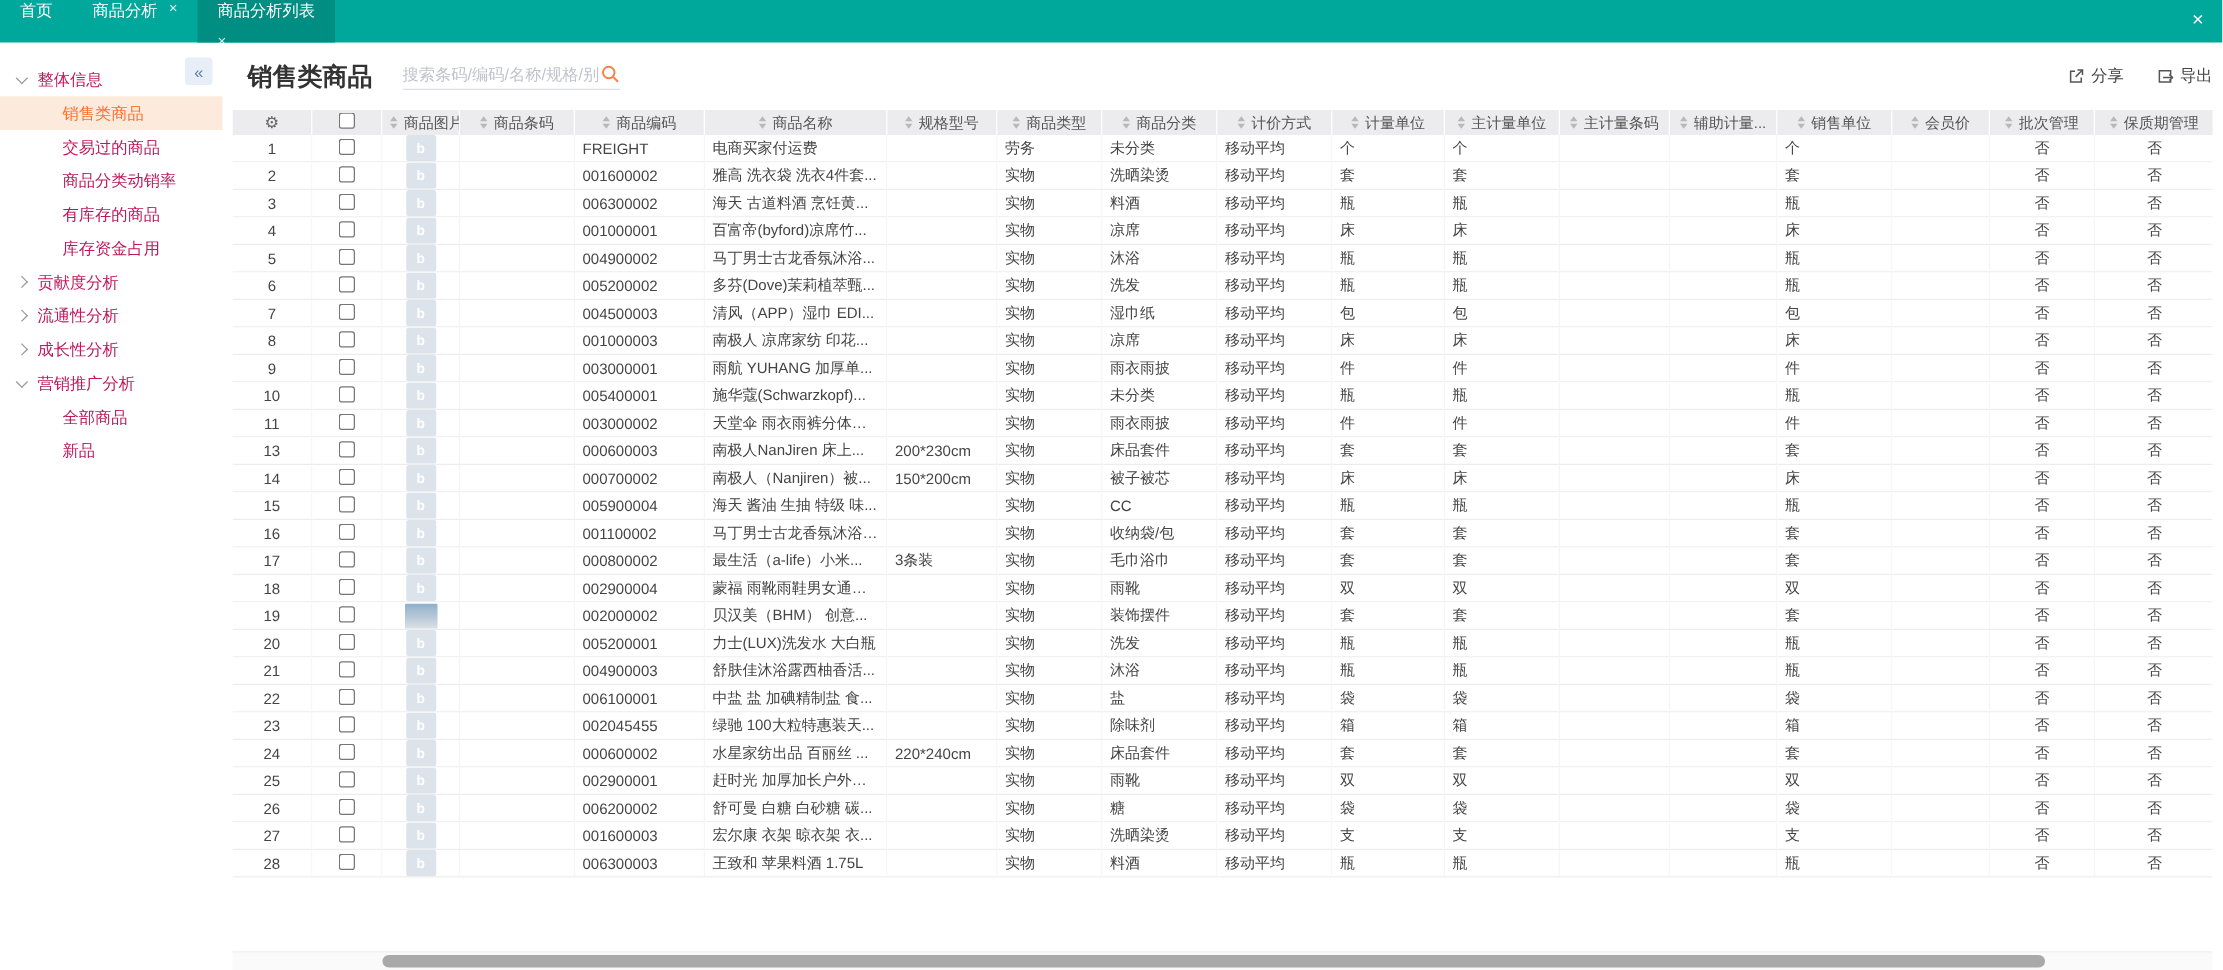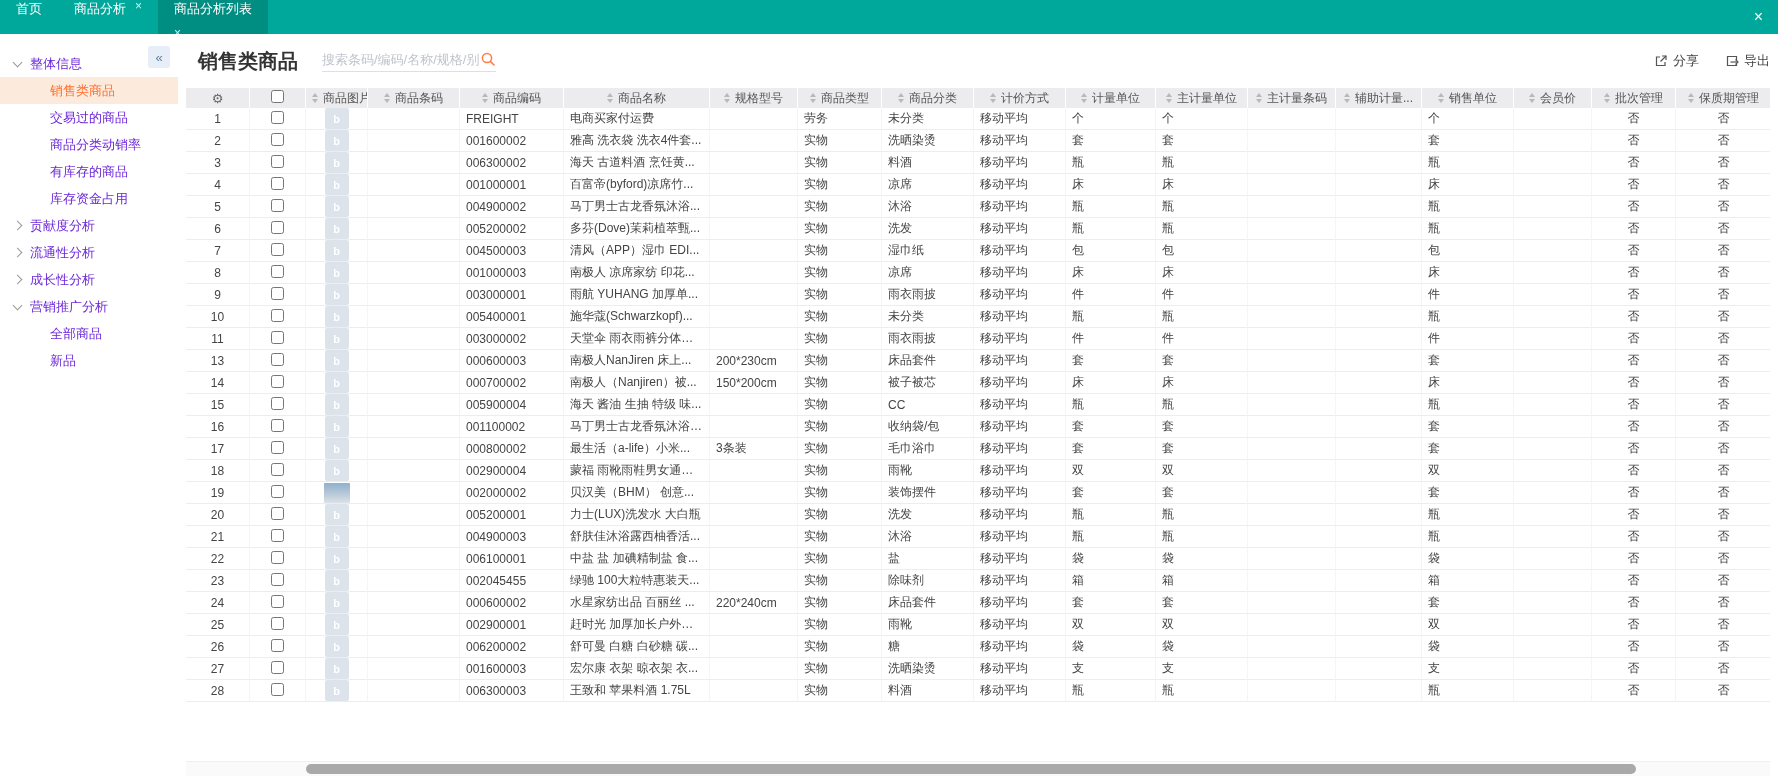--- a/index.html
+++ b/index.html
@@ -13,21 +13,21 @@
   .tab .x { font-size:12px; opacity:.85; line-height:1; }
   .topbar-close { margin-left:auto; display:flex; align-items:center; padding:0 15px; font-size:16px; cursor:pointer; }
 
   
   .main { display:flex; height:742px; }
 
   
   .sidebar { width:178px; flex:0 0 178px; position:relative; padding-top:16px; }
   .collapse-btn { position:absolute; top:12px; right:8px; width:22px; height:22px; border-radius:3px;
     background:#e8eef7; color:#5f7da3; font-size:13px; display:flex; align-items:center; justify-content:center; cursor:pointer; }
-  .side-item { height:27px; display:flex; align-items:center; font-size:13px; color:#6d28d9; cursor:pointer; white-space:nowrap; }
+  .side-item { height:27px; display:flex; align-items:center; font-size:13px; color:#be185d; cursor:pointer; white-space:nowrap; }
   .side-group { padding-left:14px; }
   .side-child { padding-left:50px; }
   .side-child.active { color:#ff6f31; background:#fcebdd; }
   .chev { width:7px; height:7px; border-right:1.3px solid #999; border-bottom:1.3px solid #999; display:inline-block; margin-right:9px; flex:0 0 auto; }
   .chev.down { transform:rotate(45deg); margin-top:-3px; }
   .chev.right { transform:rotate(-45deg); }
 
   
   .content { flex:1; min-width:0; display:flex; flex-direction:column; padding:0 8px; }
   .toolbar { height:54px; display:flex; align-items:center; }

